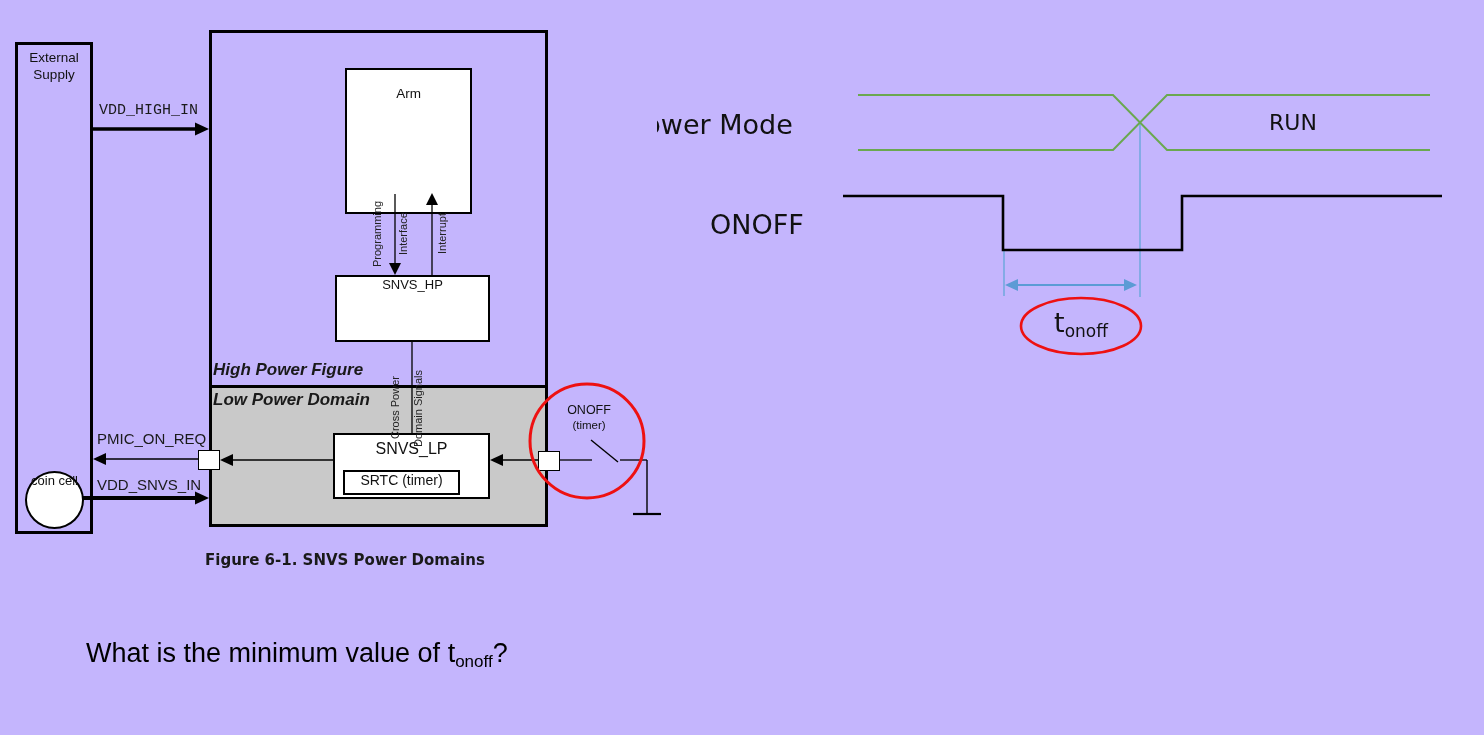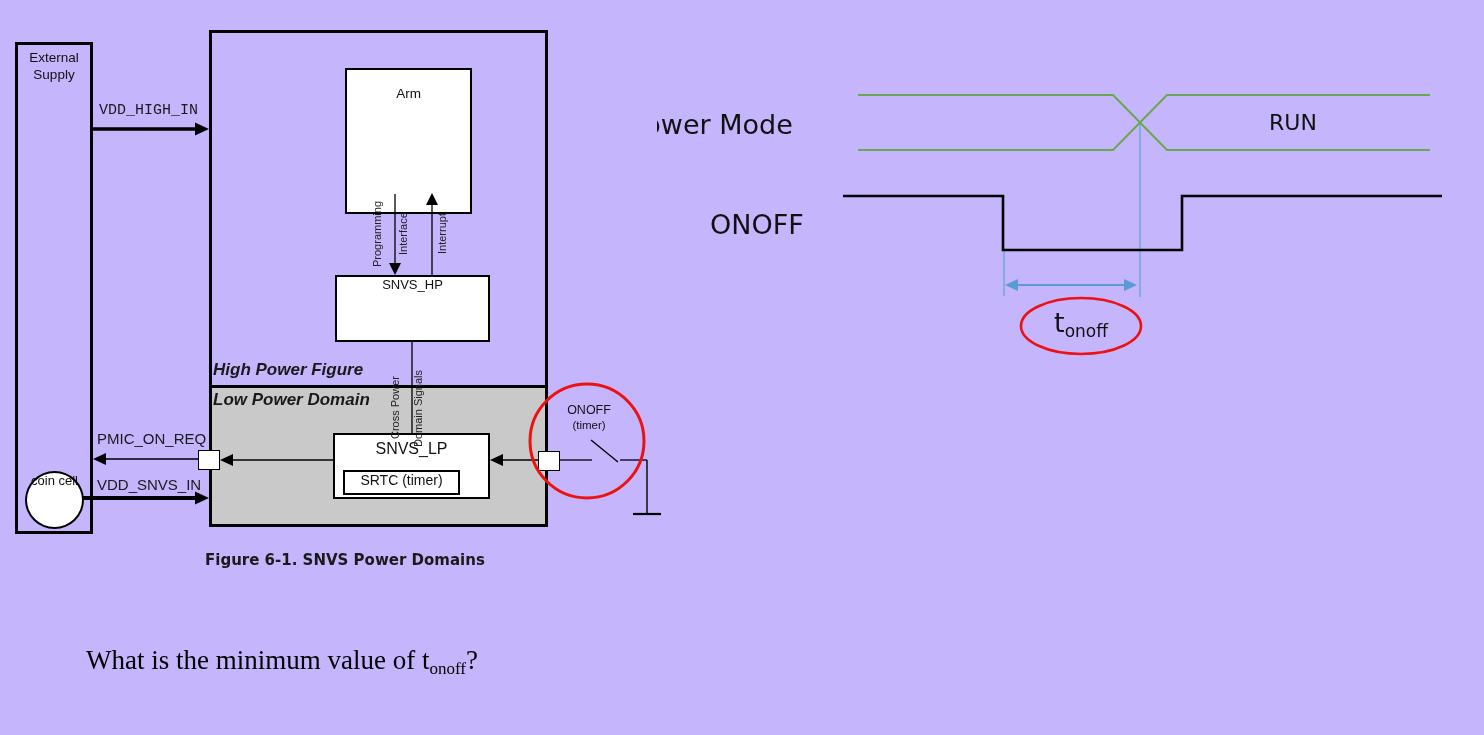--- a/index.html
+++ b/index.html
@@ -7,22 +7,22 @@
           font-family:"Liberation Sans",sans-serif;color:#111;}
   .abs{position:absolute;}
   .bx{position:absolute;border:3px solid #000;box-sizing:border-box;background:transparent;}
   .bx2{position:absolute;border:2px solid #000;box-sizing:border-box;background:#fff;}
   .lbl{position:absolute;font-size:15px;color:#1a1a1a;white-space:nowrap;}
   .small{font-size:12.5px;}
   .vert{position:absolute;writing-mode:vertical-rl;transform:rotate(180deg);
         font-size:11px;text-align:center;color:#222;white-space:nowrap;line-height:1;}
   .dom{font-style:italic;font-weight:bold;font-size:17px;}
   .tim{font-family:"DejaVu Sans",sans-serif;}
-  .q{position:absolute;font-family:Liberation Serif, serif;font-size:27px;color:#000;
-     white-space:nowrap;line-height:52px;}
+  .q{position:absolute;font-family:Liberation Sans, sans-serif;font-size:27px;color:#000;
+     white-space:nowrap;line-height:38px;}
   .sub{font-size:17px;vertical-align:-5px;}
   svg.overlay{position:absolute;left:0;top:0;z-index:5;pointer-events:none;}
   .sq{position:absolute;width:22px;height:20px;background:#fff;border:1.5px solid #000;
       box-sizing:border-box;z-index:3;}
   .center{display:flex;align-items:flex-start;justify-content:center;}
 </style>
 </head>
 <body>
 
 <div class="canvas">

